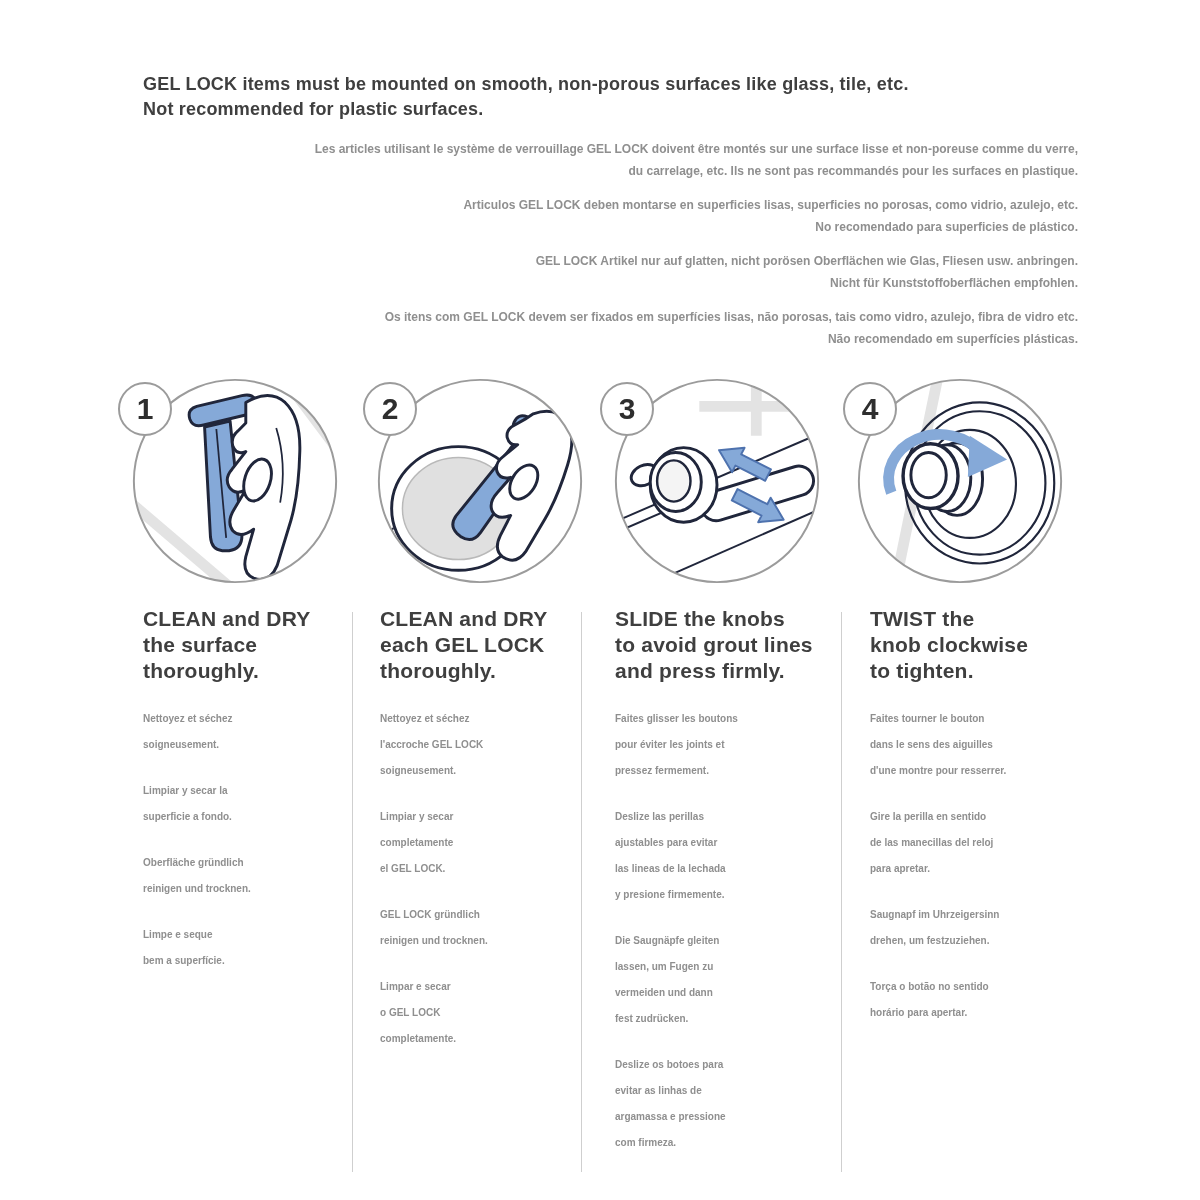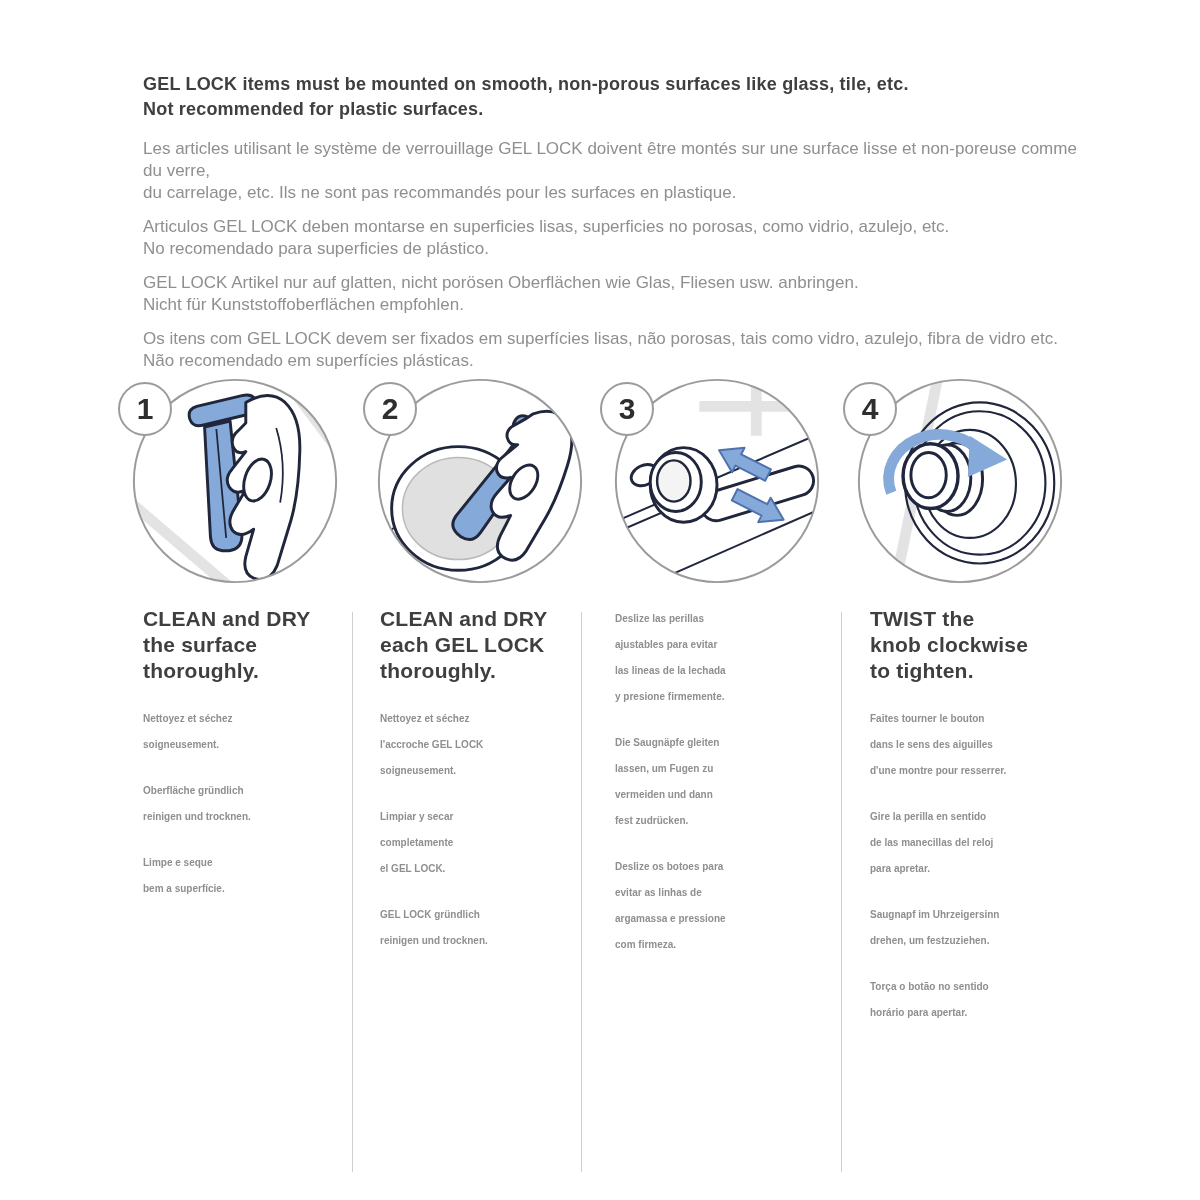--- a/index.html
+++ b/index.html
@@ -10,22 +10,22 @@
     -webkit-font-smoothing:antialiased;
   }
   
   .intro { position:absolute; left:143px; top:72px; width:935px; }
   .intro-en {
     font-size:18px; line-height:25px; font-weight:700;
     color:var(--heading-text); white-space:pre-line; margin:0 0 16px 0;
     letter-spacing:.2px;
   }
   .intro-tr {
-    font-size:17px; line-height:22px; font-weight:400;
-    color:var(--body-text); white-space:pre-line; margin:0 0 12px 0;
+    font-size:12px; line-height:22px; font-weight:700;
+    color:var(--body-text); white-space:pre-line; margin:0 0 12px 0;text-align:right;
   }
   
   .figure { position:absolute; top:373px; width:216px; height:216px; }
   .figure svg { width:216px; height:216px; display:block; }
   #fig1 { left:127px; } #fig2 { left:372px; } #fig3 { left:609px; } #fig4 { left:852px; }
   .badge {
     position:absolute; left:-9px; top:9px; width:50px; height:50px;
     border-radius:50%; background:#fff; border:2px solid var(--circle-gray);
     display:flex; align-items:center; justify-content:center;
     font-size:30px; font-weight:700; color:#2e2e2e; z-index:2;
@@ -222,41 +222,52 @@
 <div class="divider" id="div1"></div>
 <div class="divider" id="div2"></div>
 <div class="divider" id="div3"></div>
 
 <div class="col" id="col1">
   <h3>CLEAN and DRY
 the surface
 thoroughly.</h3>
   <p>Nettoyez et séchez
 soigneusement.</p>
+  <p>Limpiar y secar la
+superficie a fondo.</p>
   <p>Oberfläche gründlich
 reinigen und trocknen.</p>
   <p>Limpe e seque
 bem a superfície.</p>
 </div>
 
 <div class="col" id="col2">
   <h3>CLEAN and DRY
 each GEL LOCK
 thoroughly.</h3>
   <p>Nettoyez et séchez
 l'accroche GEL LOCK
 soigneusement.</p>
   <p>Limpiar y secar
 completamente
 el GEL LOCK.</p>
   <p>GEL LOCK gründlich
 reinigen und trocknen.</p>
+  <p>Limpar e secar
+o GEL LOCK
+completamente.</p>
 </div>
 
 <div class="col" id="col3">
+  <h3>SLIDE the knobs
+to avoid grout lines
+and press firmly.</h3>
+  <p>Faites glisser les boutons
+pour éviter les joints et
+pressez fermement.</p>
   <p>Deslize las perillas
 ajustables para evitar
 las lineas de la lechada
 y presione firmemente.</p>
   <p>Die Saugnäpfe gleiten
 lassen, um Fugen zu
 vermeiden und dann
 fest zudrücken.</p>
   <p>Deslize os botoes para
 evitar as linhas de

